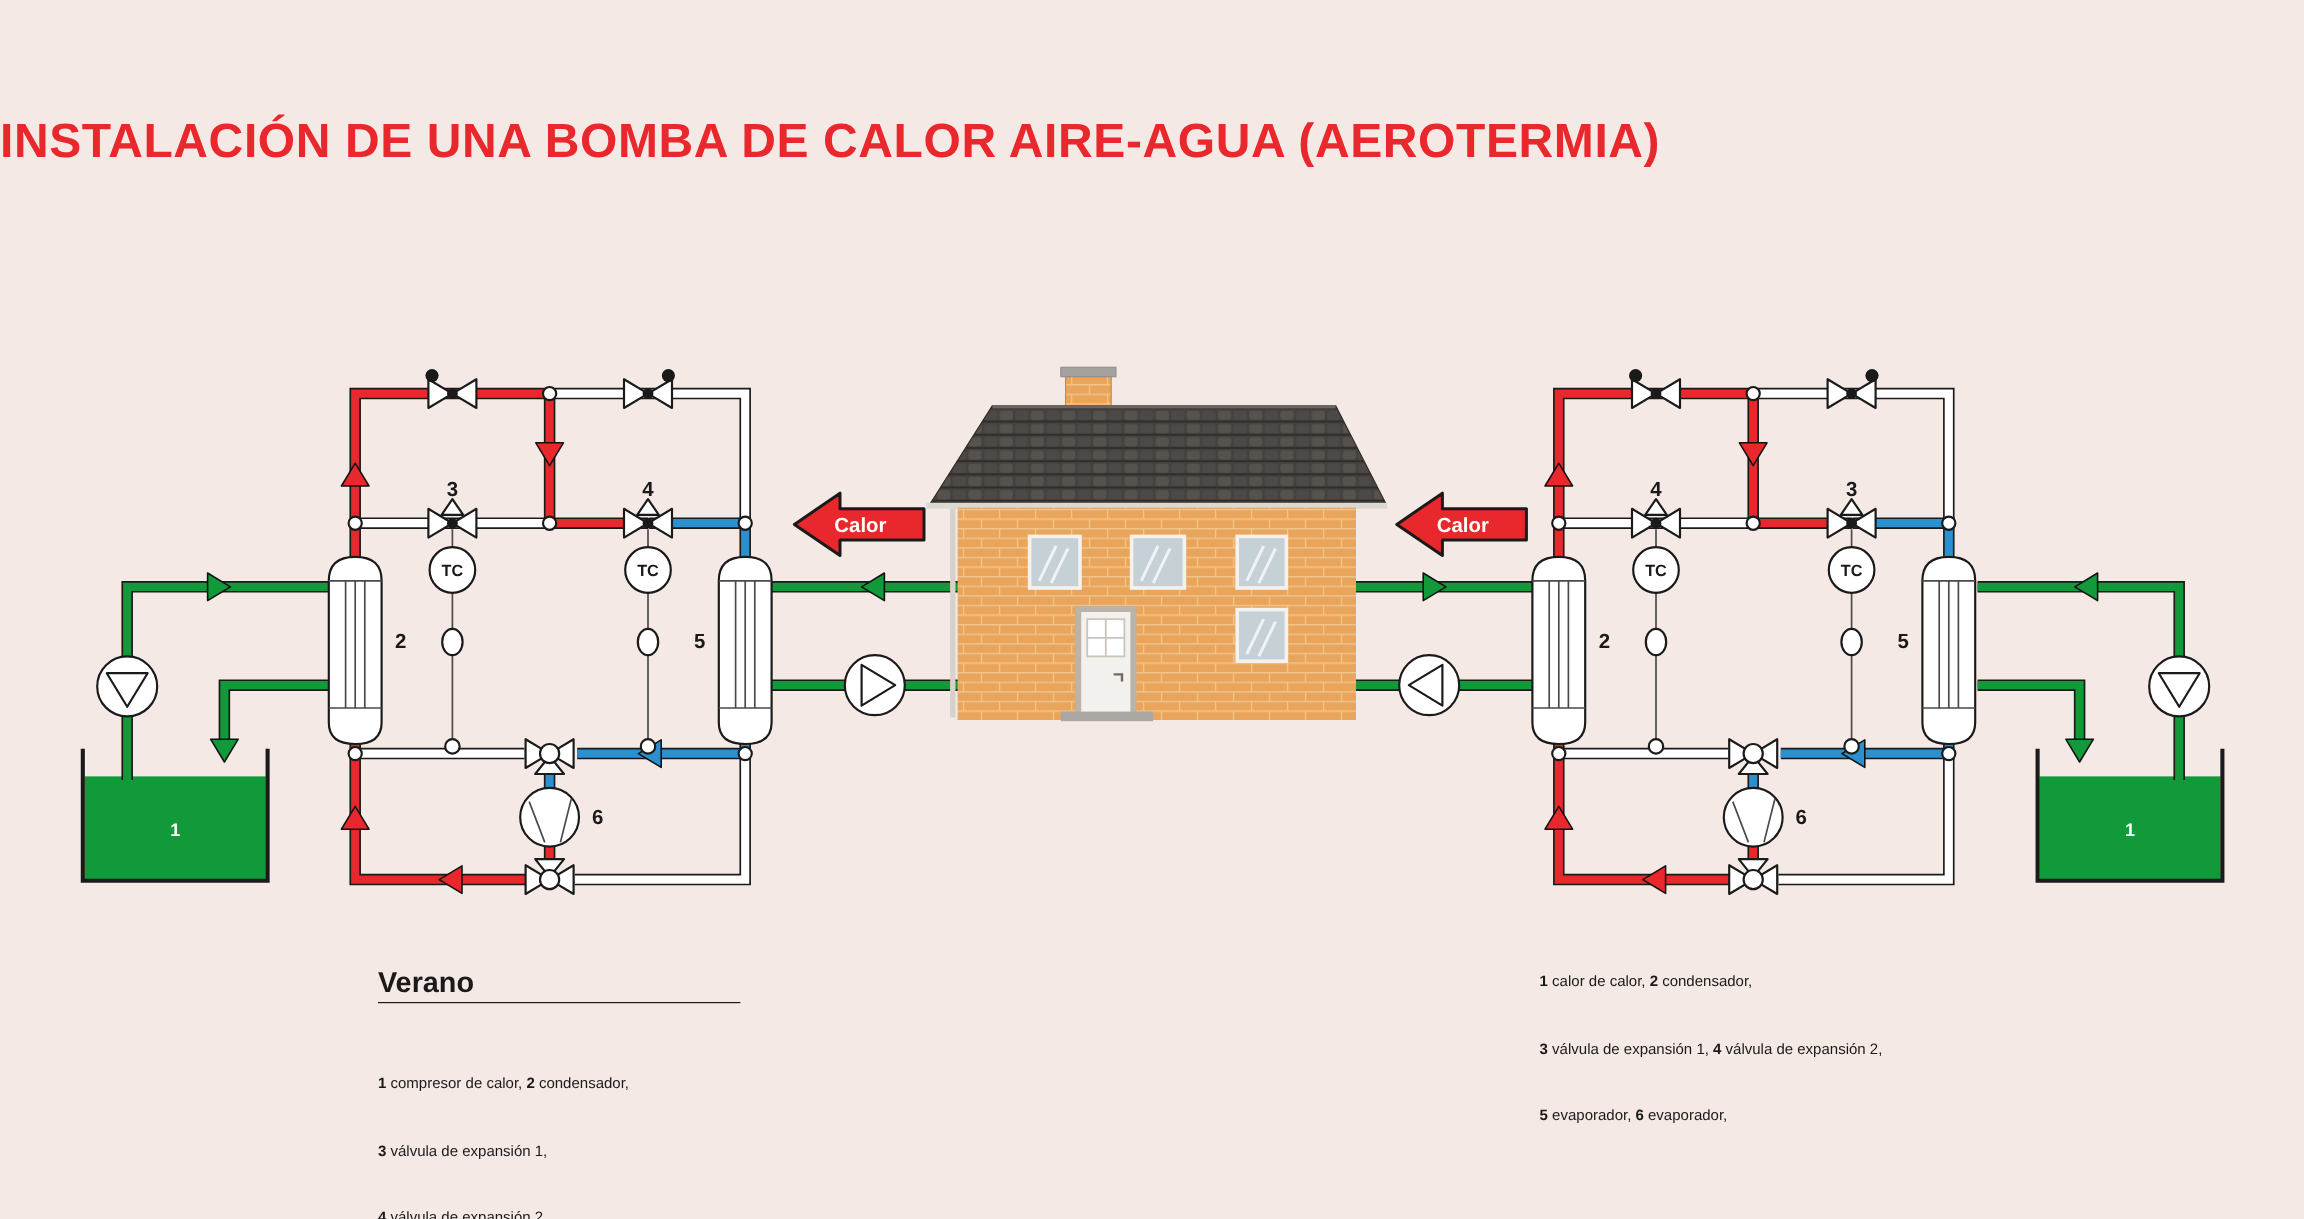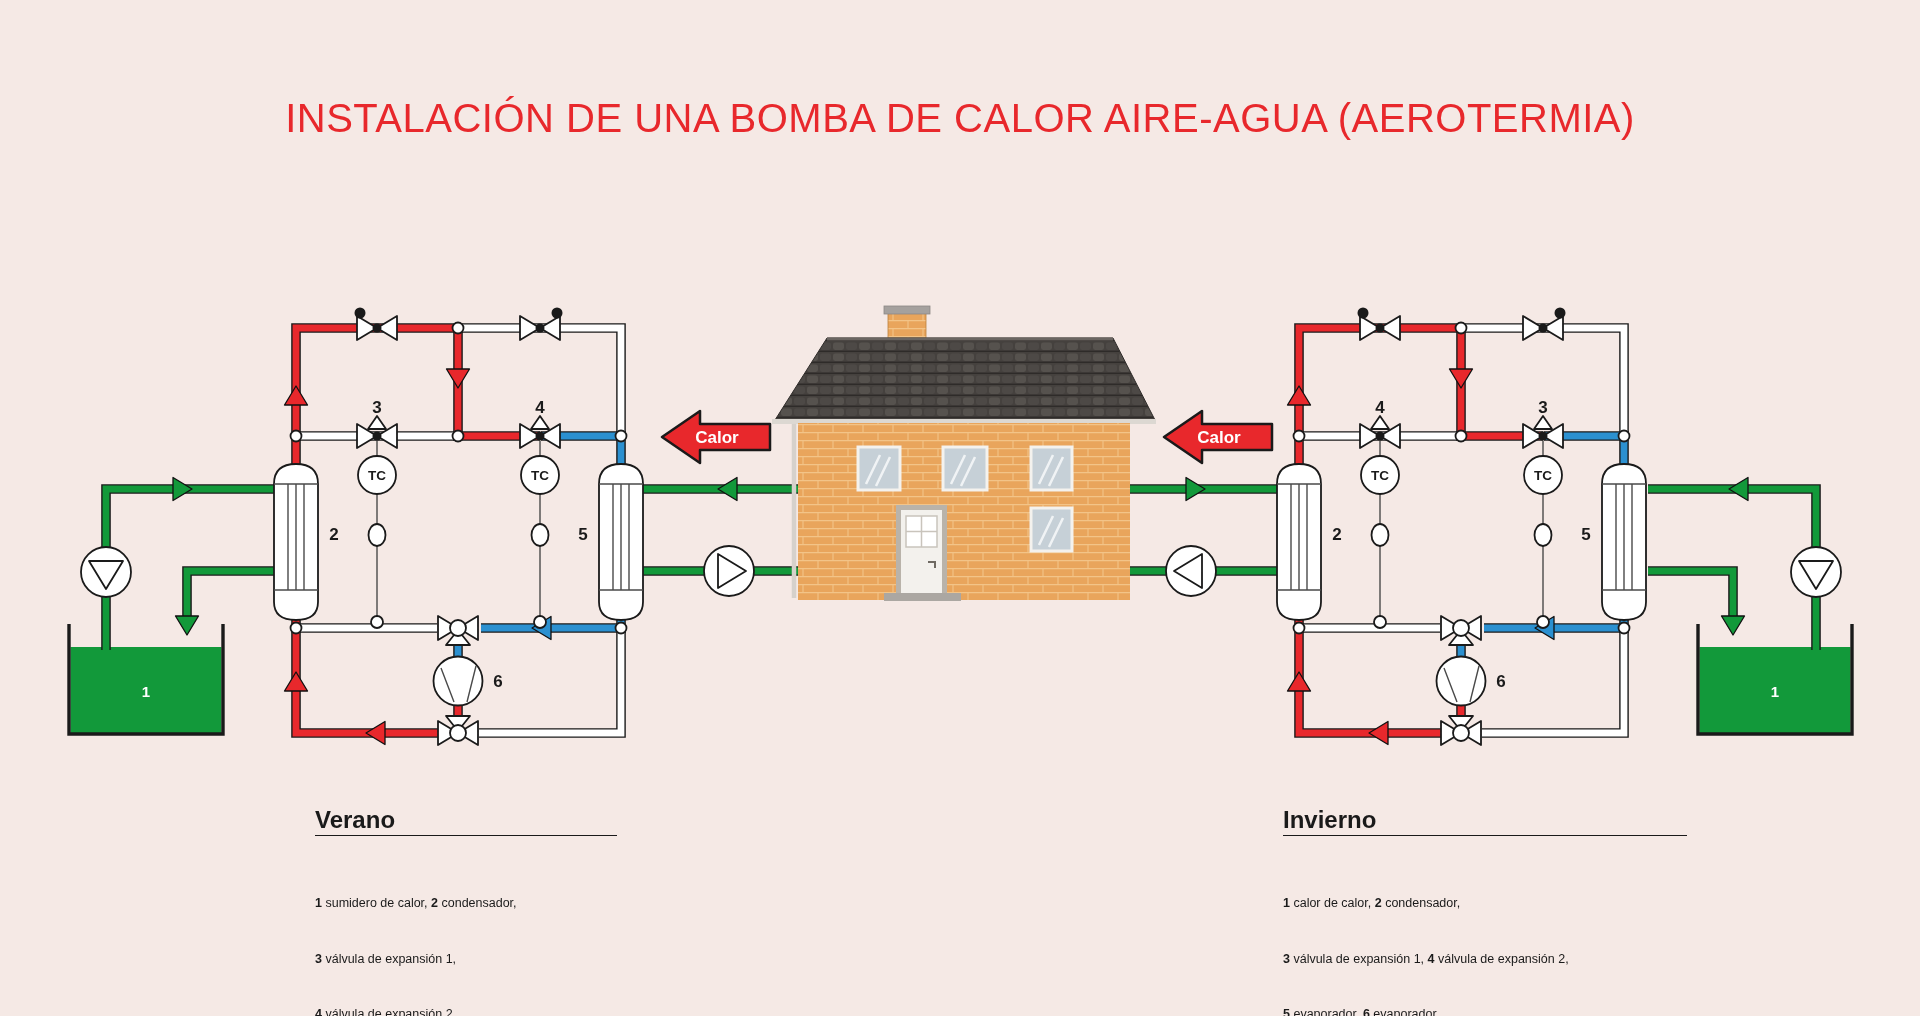--- a/index.html
+++ b/index.html
@@ -2,22 +2,22 @@
 <html><head>
 <meta charset="utf-8">
 <style>
   html,body{margin:0;padding:0;}
   body{
     width:1920px;height:1016px;overflow:hidden;position:relative;
     background:#f5e9e5;
     font-family:"Liberation Sans",sans-serif;color:#1a1a1a;
   }
   .page-title{
-    position:absolute;left:0;top:96px;width:1920px;text-align:center;
-    font-size:40px;font-weight:400;letter-spacing:.5px;color:#e8282c;
+    position:absolute;left:0;top:96px;width:1920px;text-align:left;
+    font-size:40px;font-weight:700;letter-spacing:.5px;color:#e8282c;
   }
   svg{position:absolute;left:0;top:0;}
   
   .po{stroke:#1a1a1a;stroke-width:9.6;fill:none;}
   .pw{stroke:#ffffff;stroke-width:6.8;fill:none;}
   .pg{stroke:#12993a;stroke-width:6.8;fill:none;}
   .pr{stroke:#e8282c;stroke-width:6.8;fill:none;}
   .pb{stroke:#2b90d0;stroke-width:6.8;fill:none;}
   .sym{fill:#ffffff;stroke:#1a1a1a;stroke-width:1.8;stroke-linejoin:round;}
   .thin{stroke:#4a4a4a;stroke-width:1.4;fill:none;}
@@ -280,29 +280,28 @@
     <text class="calor-lbl" x="717" y="443">Calor</text>
   </g>
   <g>
     <use href="#calor-arrow" transform="translate(1164,437)"></use>
     <text class="calor-lbl" x="1219" y="443">Calor</text>
   </g>
 </svg>
 
 <div class="legend" style="left:315px;top:772px;width:320px;">
   <div class="lg-title" style="width:302px;">Verano</div>
-  <div><b>1</b><span> sumidero de calor, </span><b>2</b><span> condensador,</span></div>
+  <div><b>1</b><span> compresor de calor, </span><b>2</b><span> condensador,</span></div>
   <div><b>3</b><span> válvula de expansión 1,</span></div>
   <div><b>4</b><span> válvula de expansión 2,</span></div>
   
   
   
   
 </div>
 
 <div class="legend" style="left:1283px;top:772px;width:420px;">
-  <div class="lg-title" style="width:404px;">Invierno</div>
   <div><b>1</b><span> calor de calor, </span><b>2</b><span> condensador,</span></div>
   <div><b>3</b><span> válvula de expansión 1, </span><b>4</b><span> válvula de expansión 2,</span></div>
   <div><b>5</b><span> evaporador, </span><b>6</b><span> evaporador,</span></div>
   
   
 </div>
 
 </body></html>

